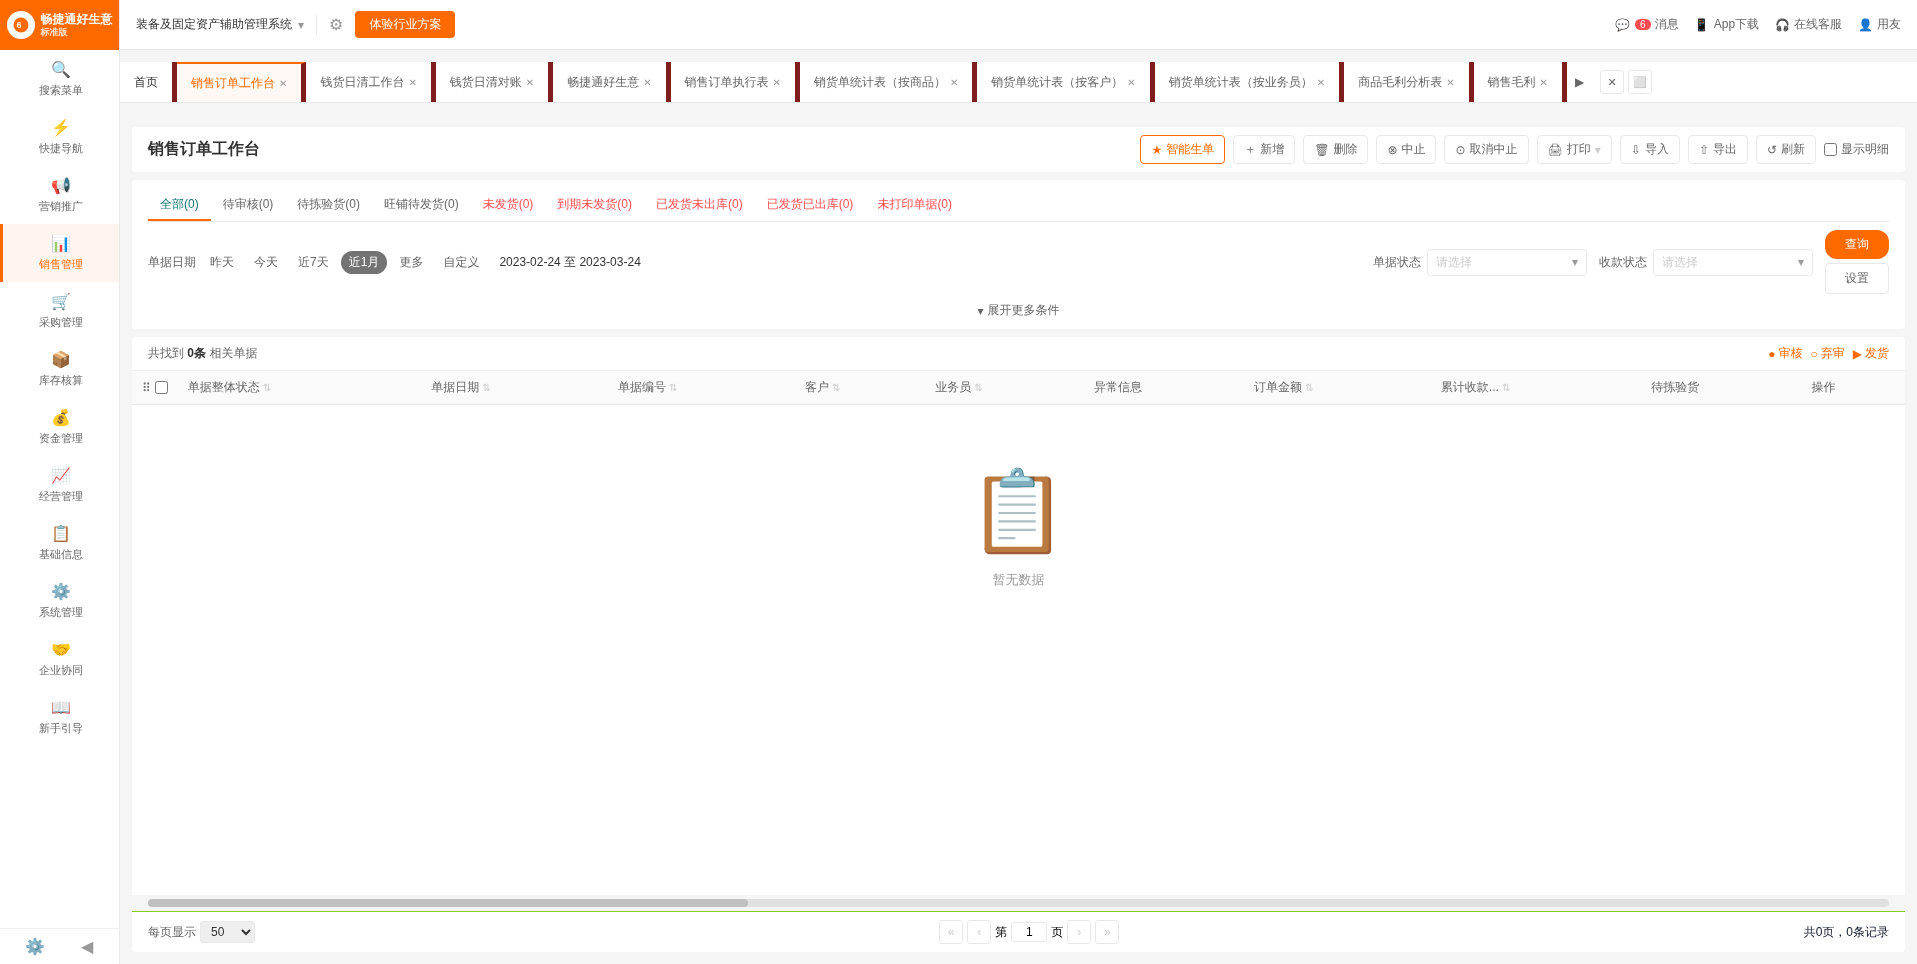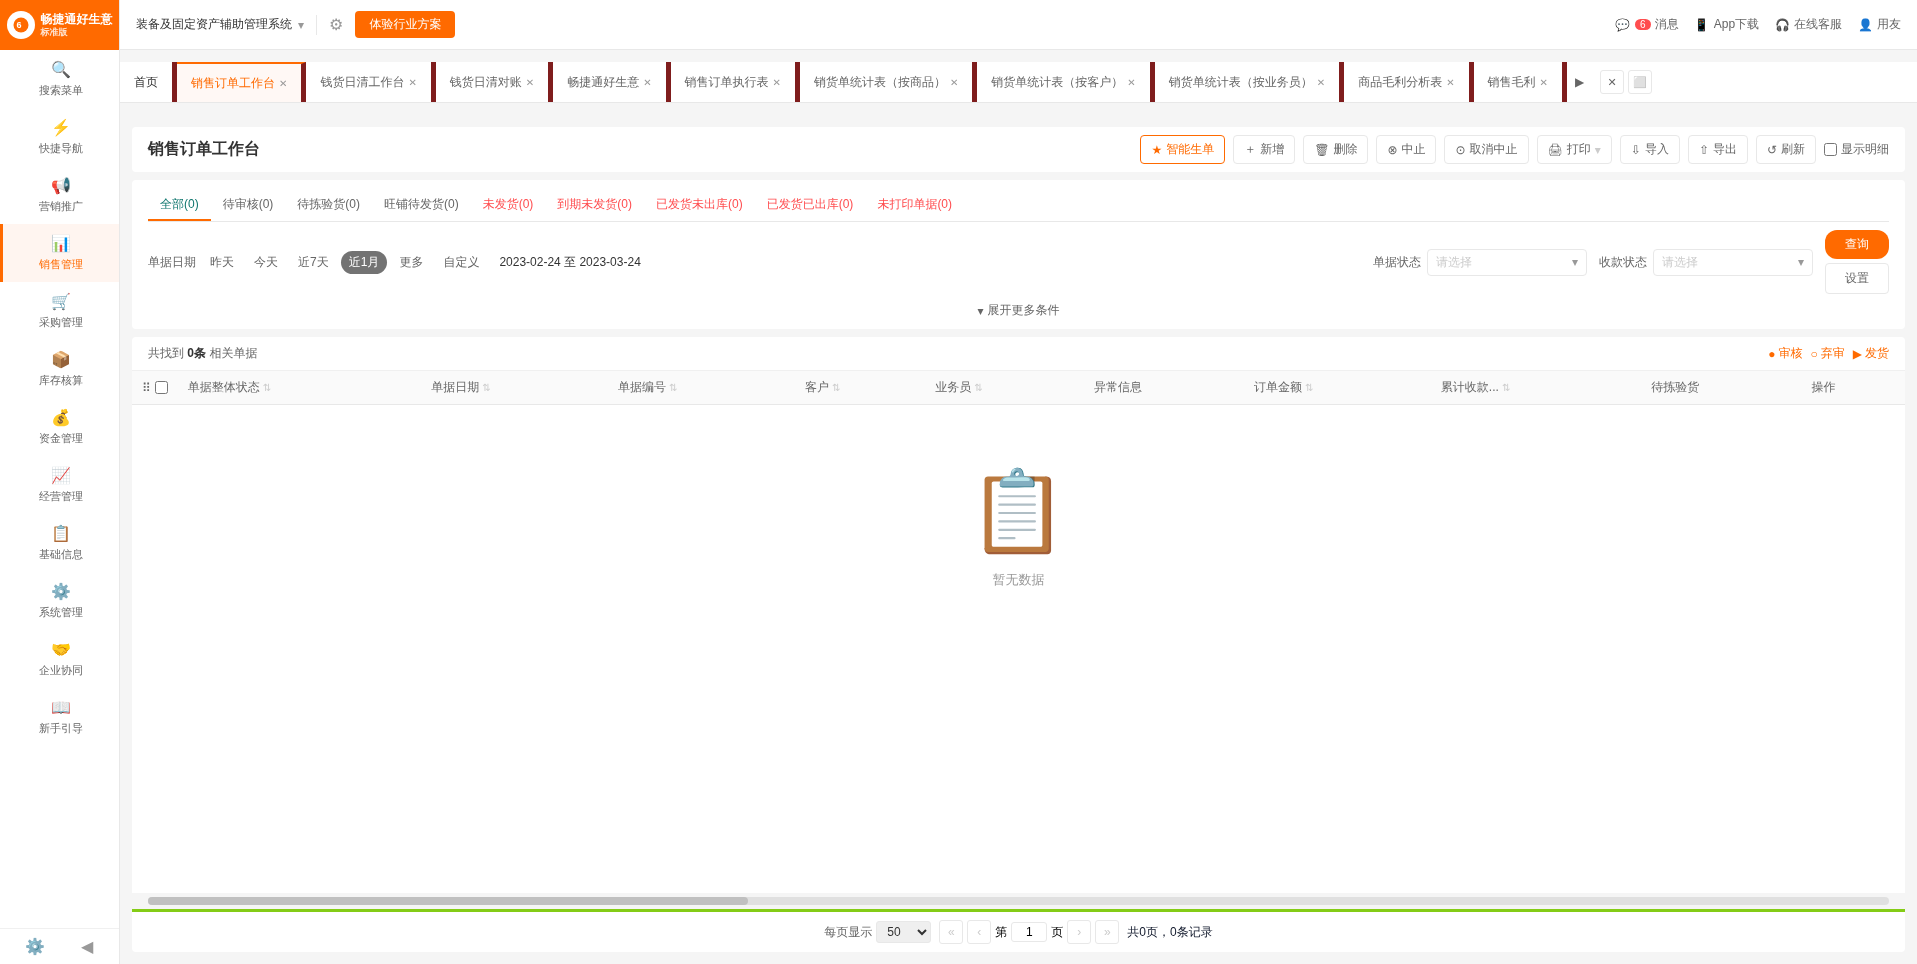--- a/index.html
+++ b/index.html
@@ -78,21 +78,21 @@
     .table-action-btn { display: flex; align-items: center; gap: 3px; color: #ff6a00; cursor: pointer; font-size: 12px; }
     .table-wrap { flex: 1; overflow: auto; }
     table { width: 100%; border-collapse: collapse; }
     thead th { background: #fafafa; padding: 8px 10px; text-align: left; color: #666; font-weight: normal; border-bottom: 1px solid #e8e8e8; white-space: nowrap; font-size: 12px; }
     thead th .sort-icon { color: #ccc; margin-left: 3px; font-size: 10px; }
     .table-empty { flex: 1; display: flex; flex-direction: column; align-items: center; justify-content: center; padding: 60px 0; }
     .table-empty-icon { font-size: 80px; margin-bottom: 12px; color: #f0c090; }
     .table-empty-text { color: #999; font-size: 13px; }
 
     
-    .pagination { display: flex; align-items: center; justify-content: center; padding: 8px 16px; border-top: 3px solid #84cc16; gap: 8px; }
+    .pagination { display: flex; align-items: center; justify-content: space-between; padding: 8px 16px; border-top: 1px solid #84cc16; gap: 8px; }
     .pagination-size { display: flex; align-items: center; gap: 4px; color: #666; }
     .pagination-size select { border: 1px solid #e8e8e8; border-radius: 3px; padding: 2px 6px; font-size: 12px; color: #333; }
     .pagination-nav { display: flex; align-items: center; gap: 4px; }
     .page-btn { width: 24px; height: 24px; display: flex; align-items: center; justify-content: center; border: 1px solid #e8e8e8; border-radius: 3px; cursor: pointer; color: #666; font-size: 12px; }
     .page-btn.disabled { color: #ccc; cursor: not-allowed; }
     .page-input { border: 1px solid #e8e8e8; border-radius: 3px; width: 36px; text-align: center; padding: 2px 4px; font-size: 12px; }
     .pagination-info { color: #0f172a; font-size: 12px; }
 
     
     .table-scroll { height: 16px; background: #f5f5f5; display: flex; align-items: center; padding: 0 0; }

